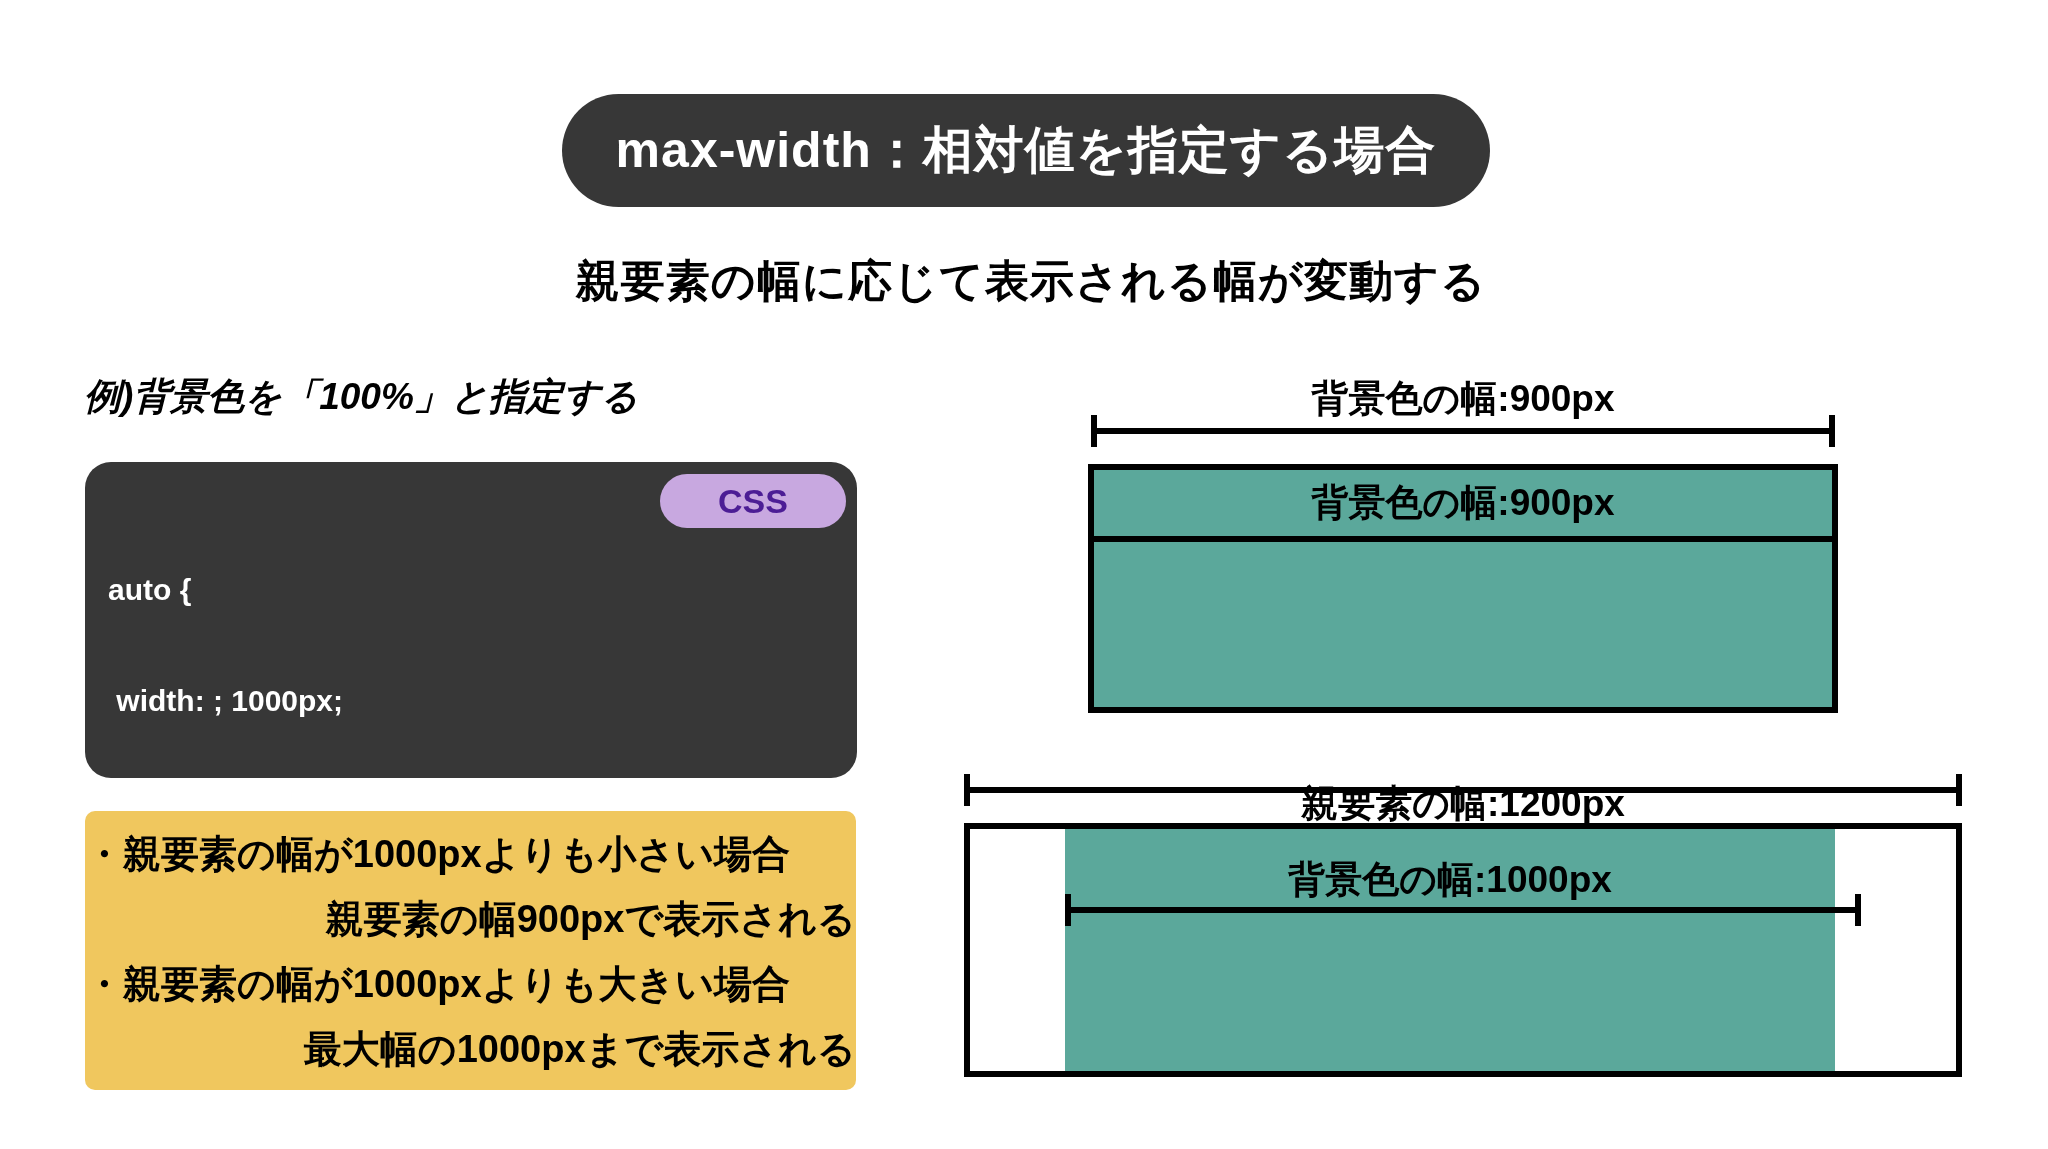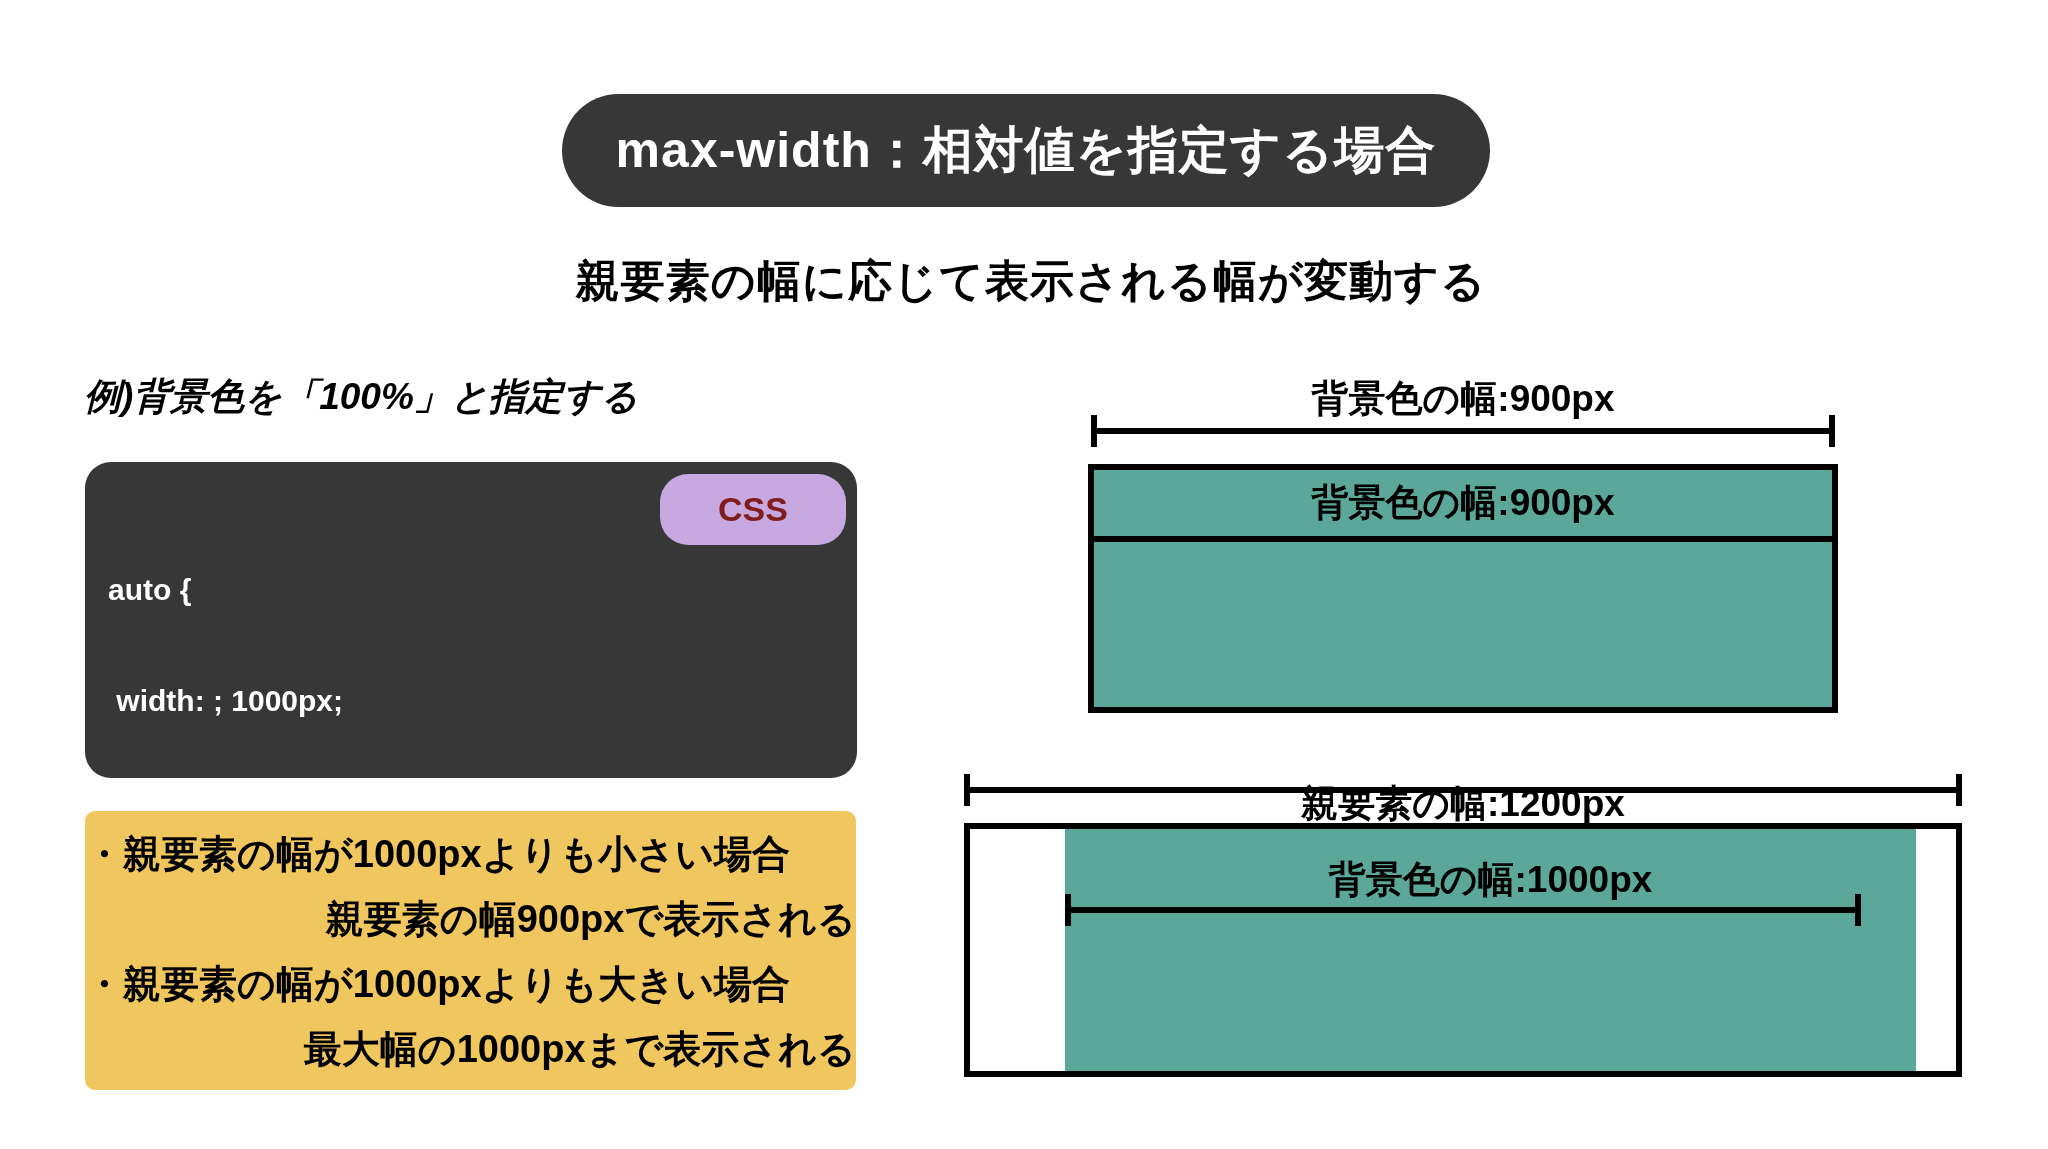--- a/index.html
+++ b/index.html
@@ -35,24 +35,24 @@
 
   
   .example-caption{
     position:absolute;left:84px;top:372px;font-size:37px;white-space:nowrap;font-style:italic;
   }
   .code-block{
     position:absolute;left:85px;top:462px;width:772px;height:316px;
     background:var(--dark);border-radius:26px;
   }
   .css-badge{
-    position:absolute;top:12px;right:11px;width:186px;height:71px;
+    position:absolute;top:12px;right:11px;width:186px;height:54px;
     background:var(--badge-purple);border-radius:28px;
     display:flex;align-items:center;justify-content:center;
-    color:#7f1d1d;font-size:34px;
+    color:#4c1d95;font-size:34px;
   }
   .code-lines{
     position:absolute;left:23px;top:35px;
     color:#ffffff;font-size:30px;line-height:37px;white-space:pre;
   }
   .note-box{
     position:absolute;left:85px;top:811px;width:771px;height:279px;
     background:var(--note-yellow);border-radius:10px;
     padding-top:11px;box-sizing:border-box;
   }
@@ -79,21 +79,21 @@
   }
 
   
   .label-1200{left:964px;top:779px;width:998px;}
   .measure-1200{left:964px;top:787px;width:998px;}
   .box-1200{
     position:absolute;left:964px;top:823px;width:998px;height:254px;
     background:#ffffff;border:6px solid var(--line-black);box-sizing:border-box;
   }
   .fill-1000{
-    position:absolute;left:95px;top:0;width:851px;height:100%;
+    position:absolute;left:95px;top:0;width:770px;height:100%;
     background:var(--teal);
   }
   .fill-label{position:absolute;left:0;top:26px;width:100%;text-align:center;font-size:37px;white-space:nowrap;}
   .measure-1000{left:0;top:78px;width:796px;}
 </style>
 </head>
 <body>
 
 <div class="stage">
 

